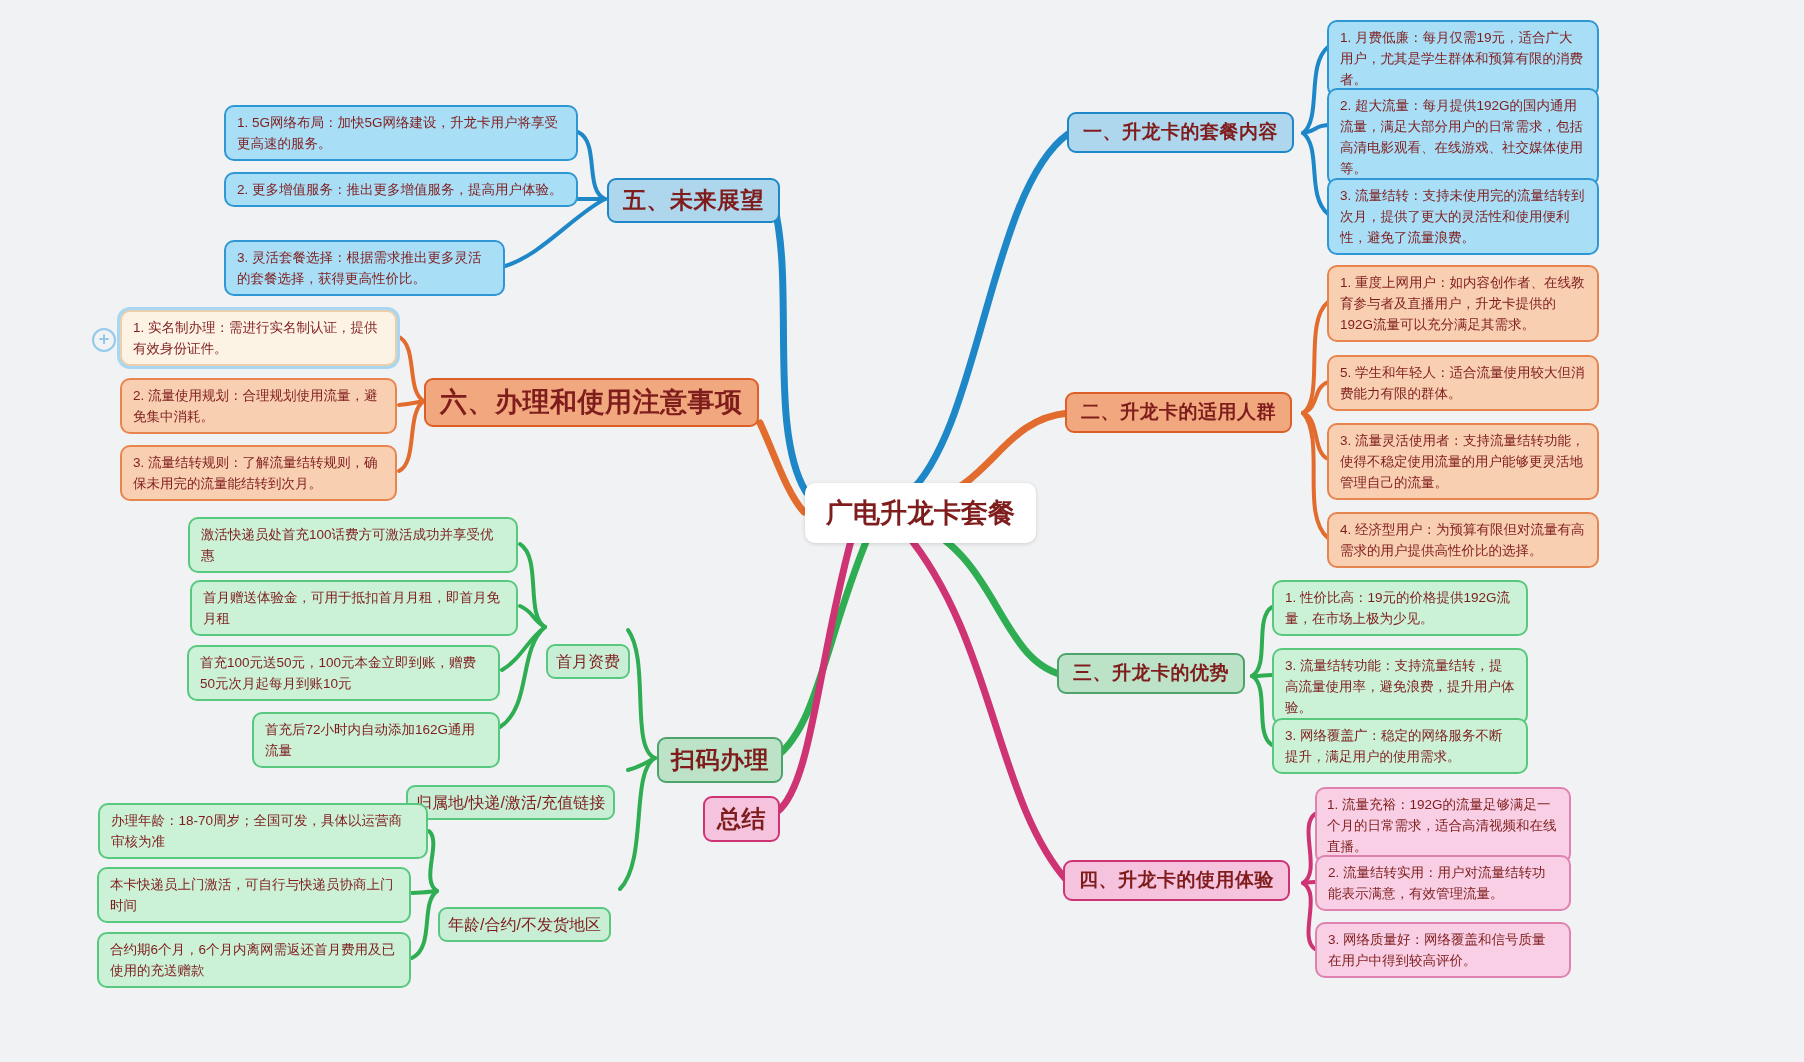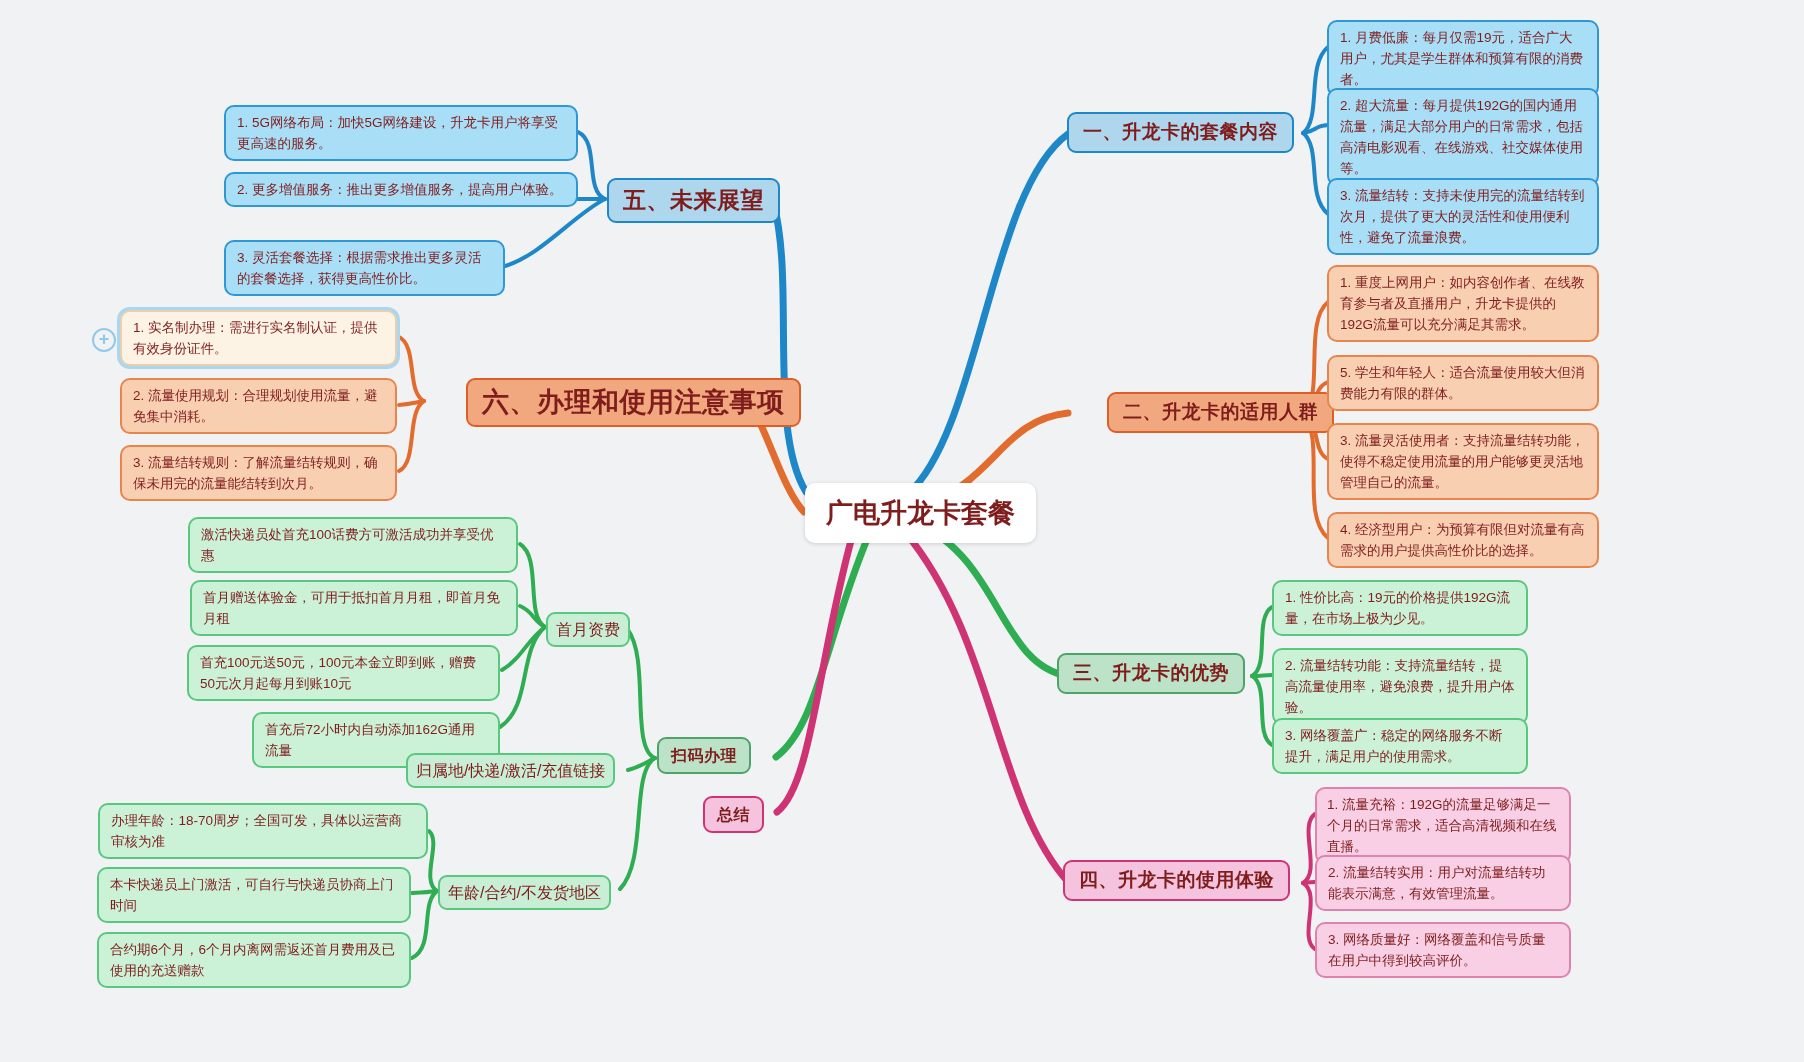--- a/index.html
+++ b/index.html
@@ -28,41 +28,41 @@
   }
   .small-lbl{
     font-size:16px;line-height:1.2;padding:6px 8px;
     border:2px solid transparent;border-radius:9px;white-space:nowrap;
   }
   
   .note.b{background:#a9def7;border-color:#2e97d4;}
   .lbl.b{background:#aed7ee;border-color:#1e87c8;}
   
   .note.o{background:#f9cfb2;border-color:#e8854f;}
-  .lbl.o{background:#f2a87f;border-color:#dd5f28;margin-left:42px;}
+  .lbl.o{background:#f2a87f;border-color:#dd5f28;}
   
   .note.g{background:#cbf1d7;border-color:#58c87e;}
   .lbl.g{background:#bce3c8;border-color:#4da36a;}
-  .small-lbl.g{background:#c9eed6;border-color:#58c87e;}
+  .small-lbl.g{background:#c9eed6;border-color:#58c87e;margin-top:32px;}
   
   .note.p{background:#f8cfe4;border-color:#df82b0;}
   .lbl.p{background:#f5c3de;border-color:#ce3474;}
   
   .note.sel{
     background:#fdf3e5;border-color:#e9cfad;
     box-shadow:0 0 0 3px #a9d7f1;
   }
   .center-topic{
     background:#ffffff;border-radius:10px;
     font-size:27px;font-weight:bold;padding:12px 21px;white-space:nowrap;
     box-shadow:0 1px 4px rgba(0,0,0,0.15);
   }
   .lbl-big{font-size:27px;}
   .lbl-mid{font-size:23px;}
-  .lbl-sq{font-size:16px;padding:8px 12px;}
+  .lbl-sq{font-size:24px;padding:8px 12px;}
   .expand-btn{
     position:absolute;z-index:3;left:92px;top:328px;width:24px;height:24px;
     border:2px solid #92c9ea;border-radius:50%;box-sizing:border-box;
     color:#92c9ea;font-size:18px;line-height:19px;text-align:center;
     font-weight:bold;background:transparent;cursor:pointer;
   }
 </style>
 </head>
 <body>
 
@@ -124,21 +124,21 @@
 <div class="node note b" style="left:1327px;top:178px;width:272px;">3. 流量结转：支持未使用完的流量结转到次月，提供了更大的灵活性和使用便利性，避免了流量浪费。</div>
 
 <div class="node lbl o" style="left:1065px;top:392px;">二、升龙卡的适用人群</div>
 <div class="node note o" style="left:1327px;top:265px;width:272px;">1. 重度上网用户：如内容创作者、在线教育参与者及直播用户，升龙卡提供的192G流量可以充分满足其需求。</div>
 <div class="node note o" style="left:1327px;top:355px;width:272px;">5. 学生和年轻人：适合流量使用较大但消费能力有限的群体。</div>
 <div class="node note o" style="left:1327px;top:423px;width:272px;">3. 流量灵活使用者：支持流量结转功能，使得不稳定使用流量的用户能够更灵活地管理自己的流量。</div>
 <div class="node note o" style="left:1327px;top:512px;width:272px;">4. 经济型用户：为预算有限但对流量有高需求的用户提供高性价比的选择。</div>
 
 <div class="node lbl g" style="left:1057px;top:653px;">三、升龙卡的优势</div>
 <div class="node note g" style="left:1272px;top:580px;width:256px;">1. 性价比高：19元的价格提供192G流量，在市场上极为少见。</div>
-<div class="node note g" style="left:1272px;top:648px;width:256px;">2. 流量结转功能：支持流量结转，提高流量使用率，避免浪费，提升用户体验。</div>
+<div class="node note g" style="left:1272px;top:648px;width:256px;">3. 流量结转功能：支持流量结转，提高流量使用率，避免浪费，提升用户体验。</div>
 <div class="node note g" style="left:1272px;top:718px;width:256px;">3. 网络覆盖广：稳定的网络服务不断提升，满足用户的使用需求。</div>
 
 <div class="node lbl p" style="left:1063px;top:860px;">四、升龙卡的使用体验</div>
 <div class="node note p" style="left:1315px;top:787px;width:256px;padding-left:10px;">1. 流量充裕：192G的流量足够满足一个月的日常需求，适合高清视频和在线直播。</div>
 <div class="node note p" style="left:1315px;top:855px;width:256px;">2. 流量结转实用：用户对流量结转功能表示满意，有效管理流量。</div>
 <div class="node note p" style="left:1315px;top:922px;width:256px;">3. 网络质量好：网络覆盖和信号质量在用户中得到较高评价。</div>
 
 <div class="node lbl b lbl-mid" style="left:607px;top:178px;">五、未来展望</div>
 <div class="node note b" style="left:224px;top:105px;width:354px;">1. 5G网络布局：加快5G网络建设，升龙卡用户将享受更高速的服务。</div>
 <div class="node note b" style="left:224px;top:172px;width:354px;">2. 更多增值服务：推出更多增值服务，提高用户体验。</div>

